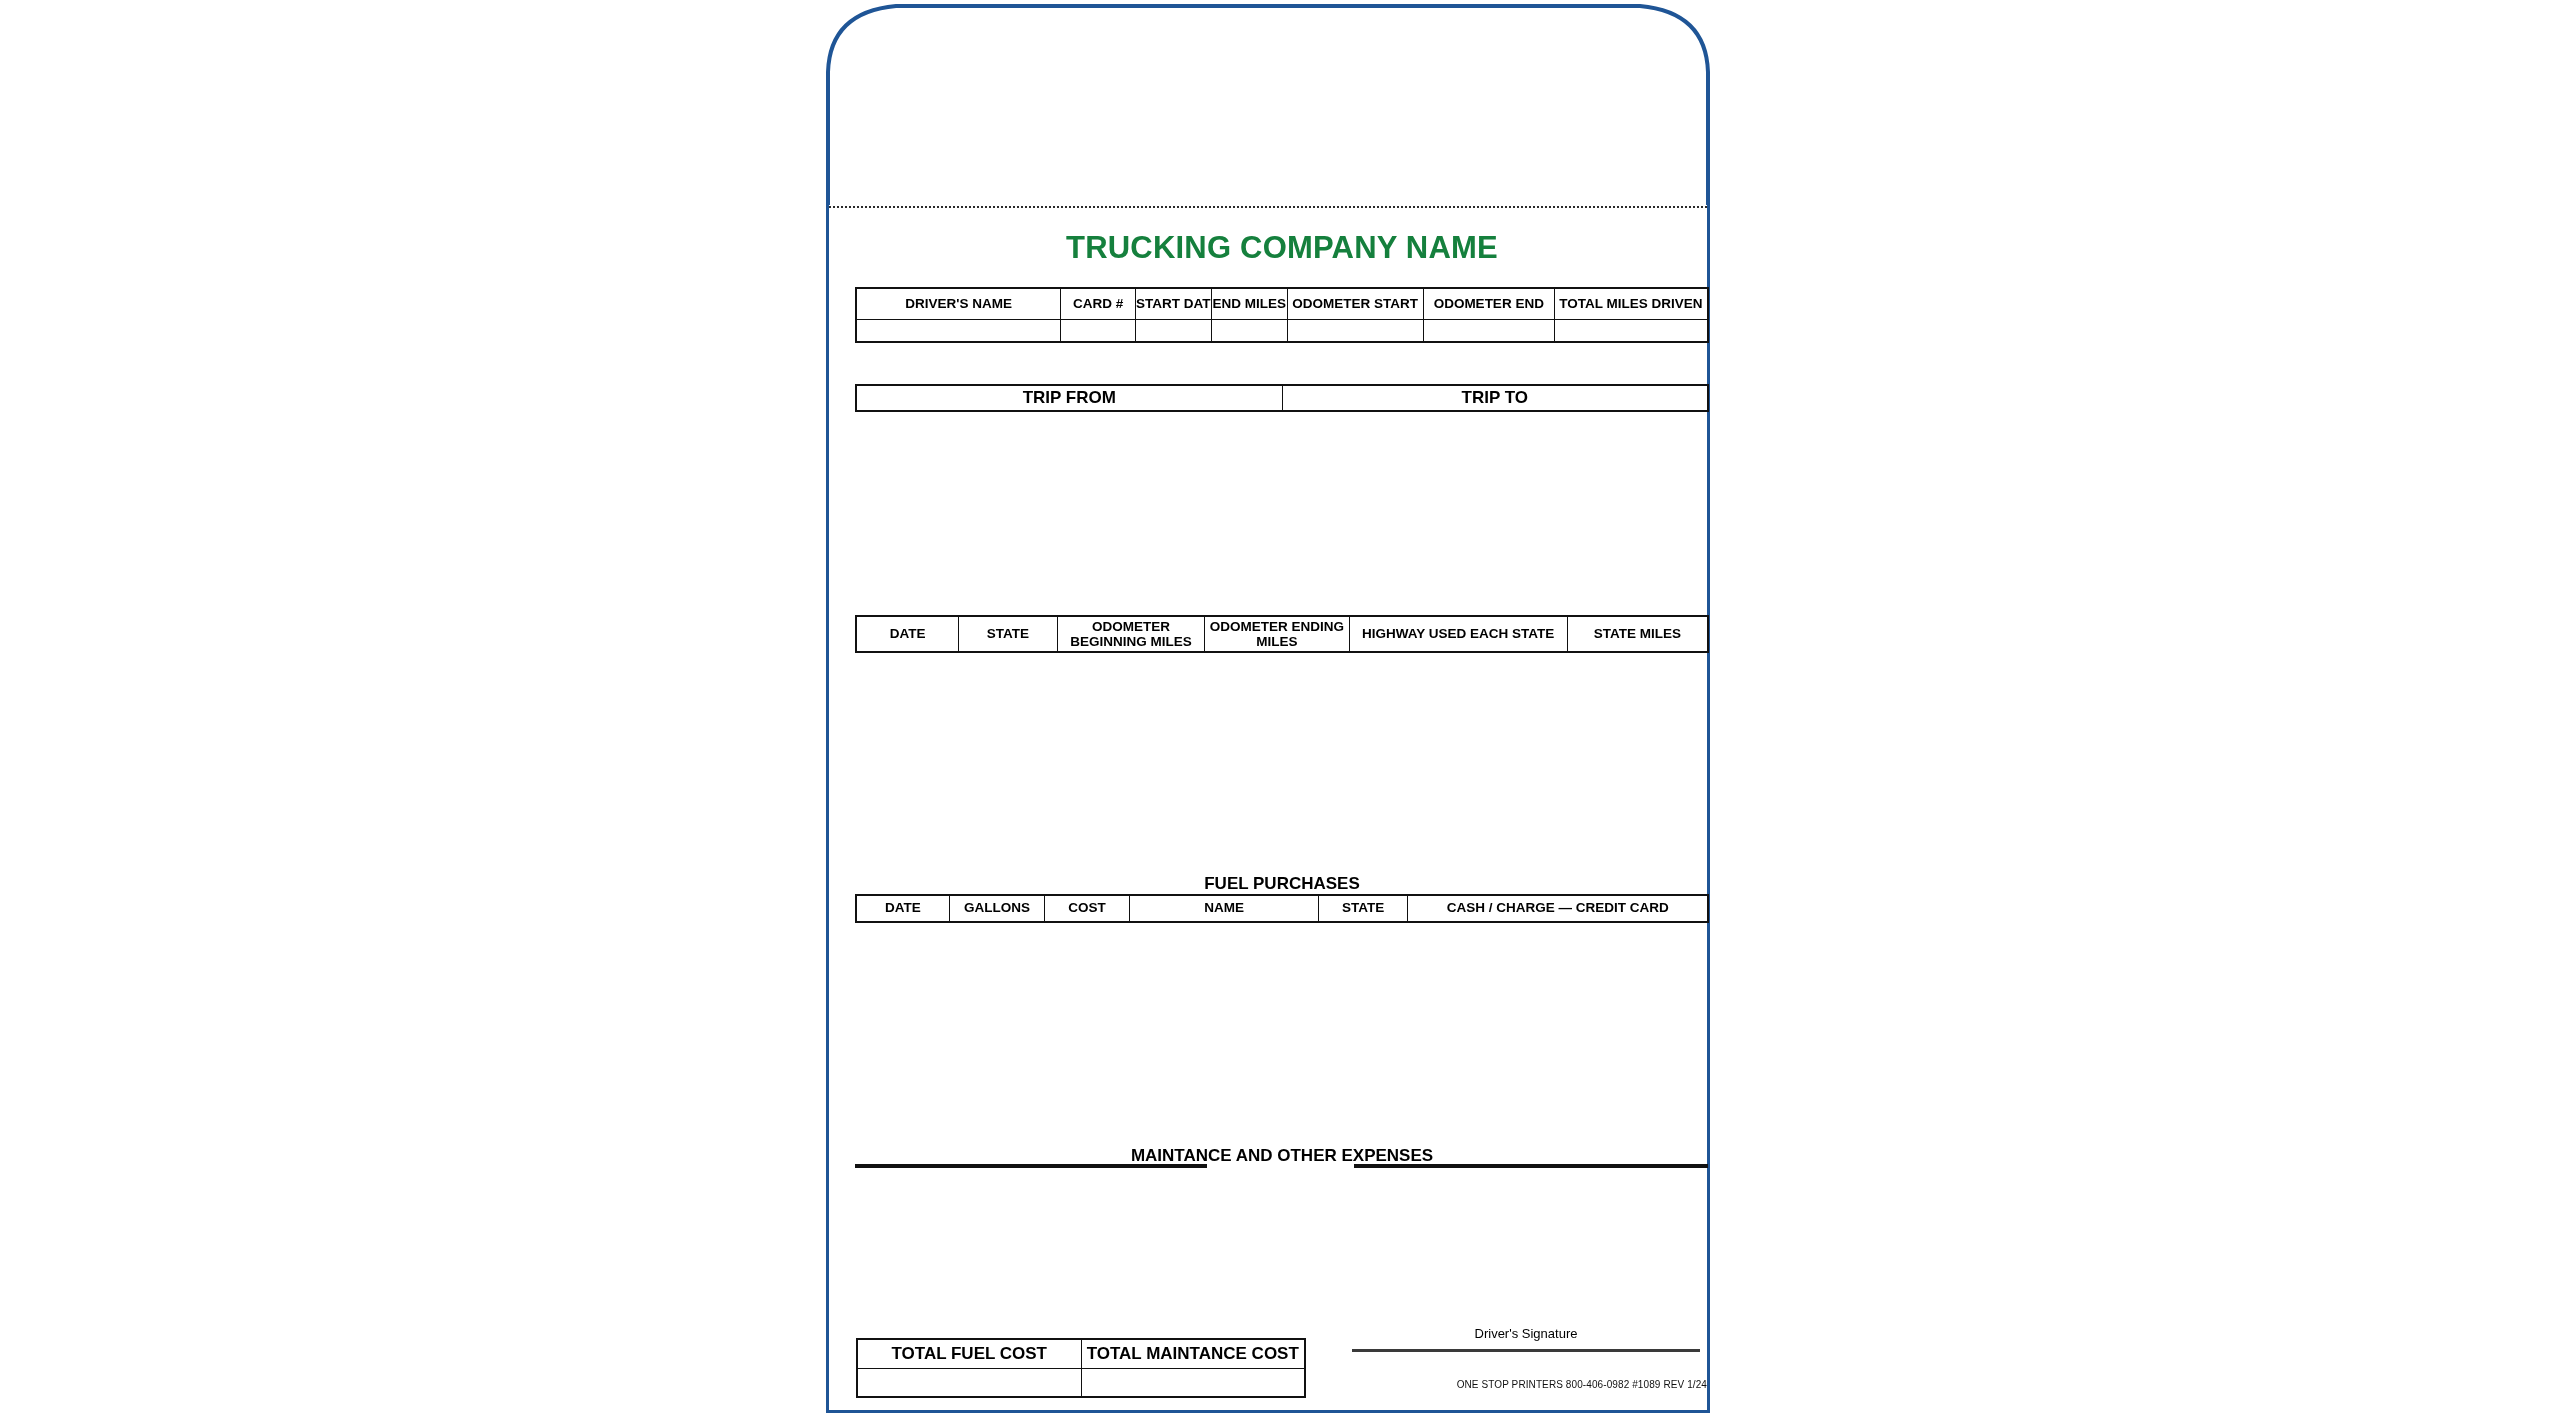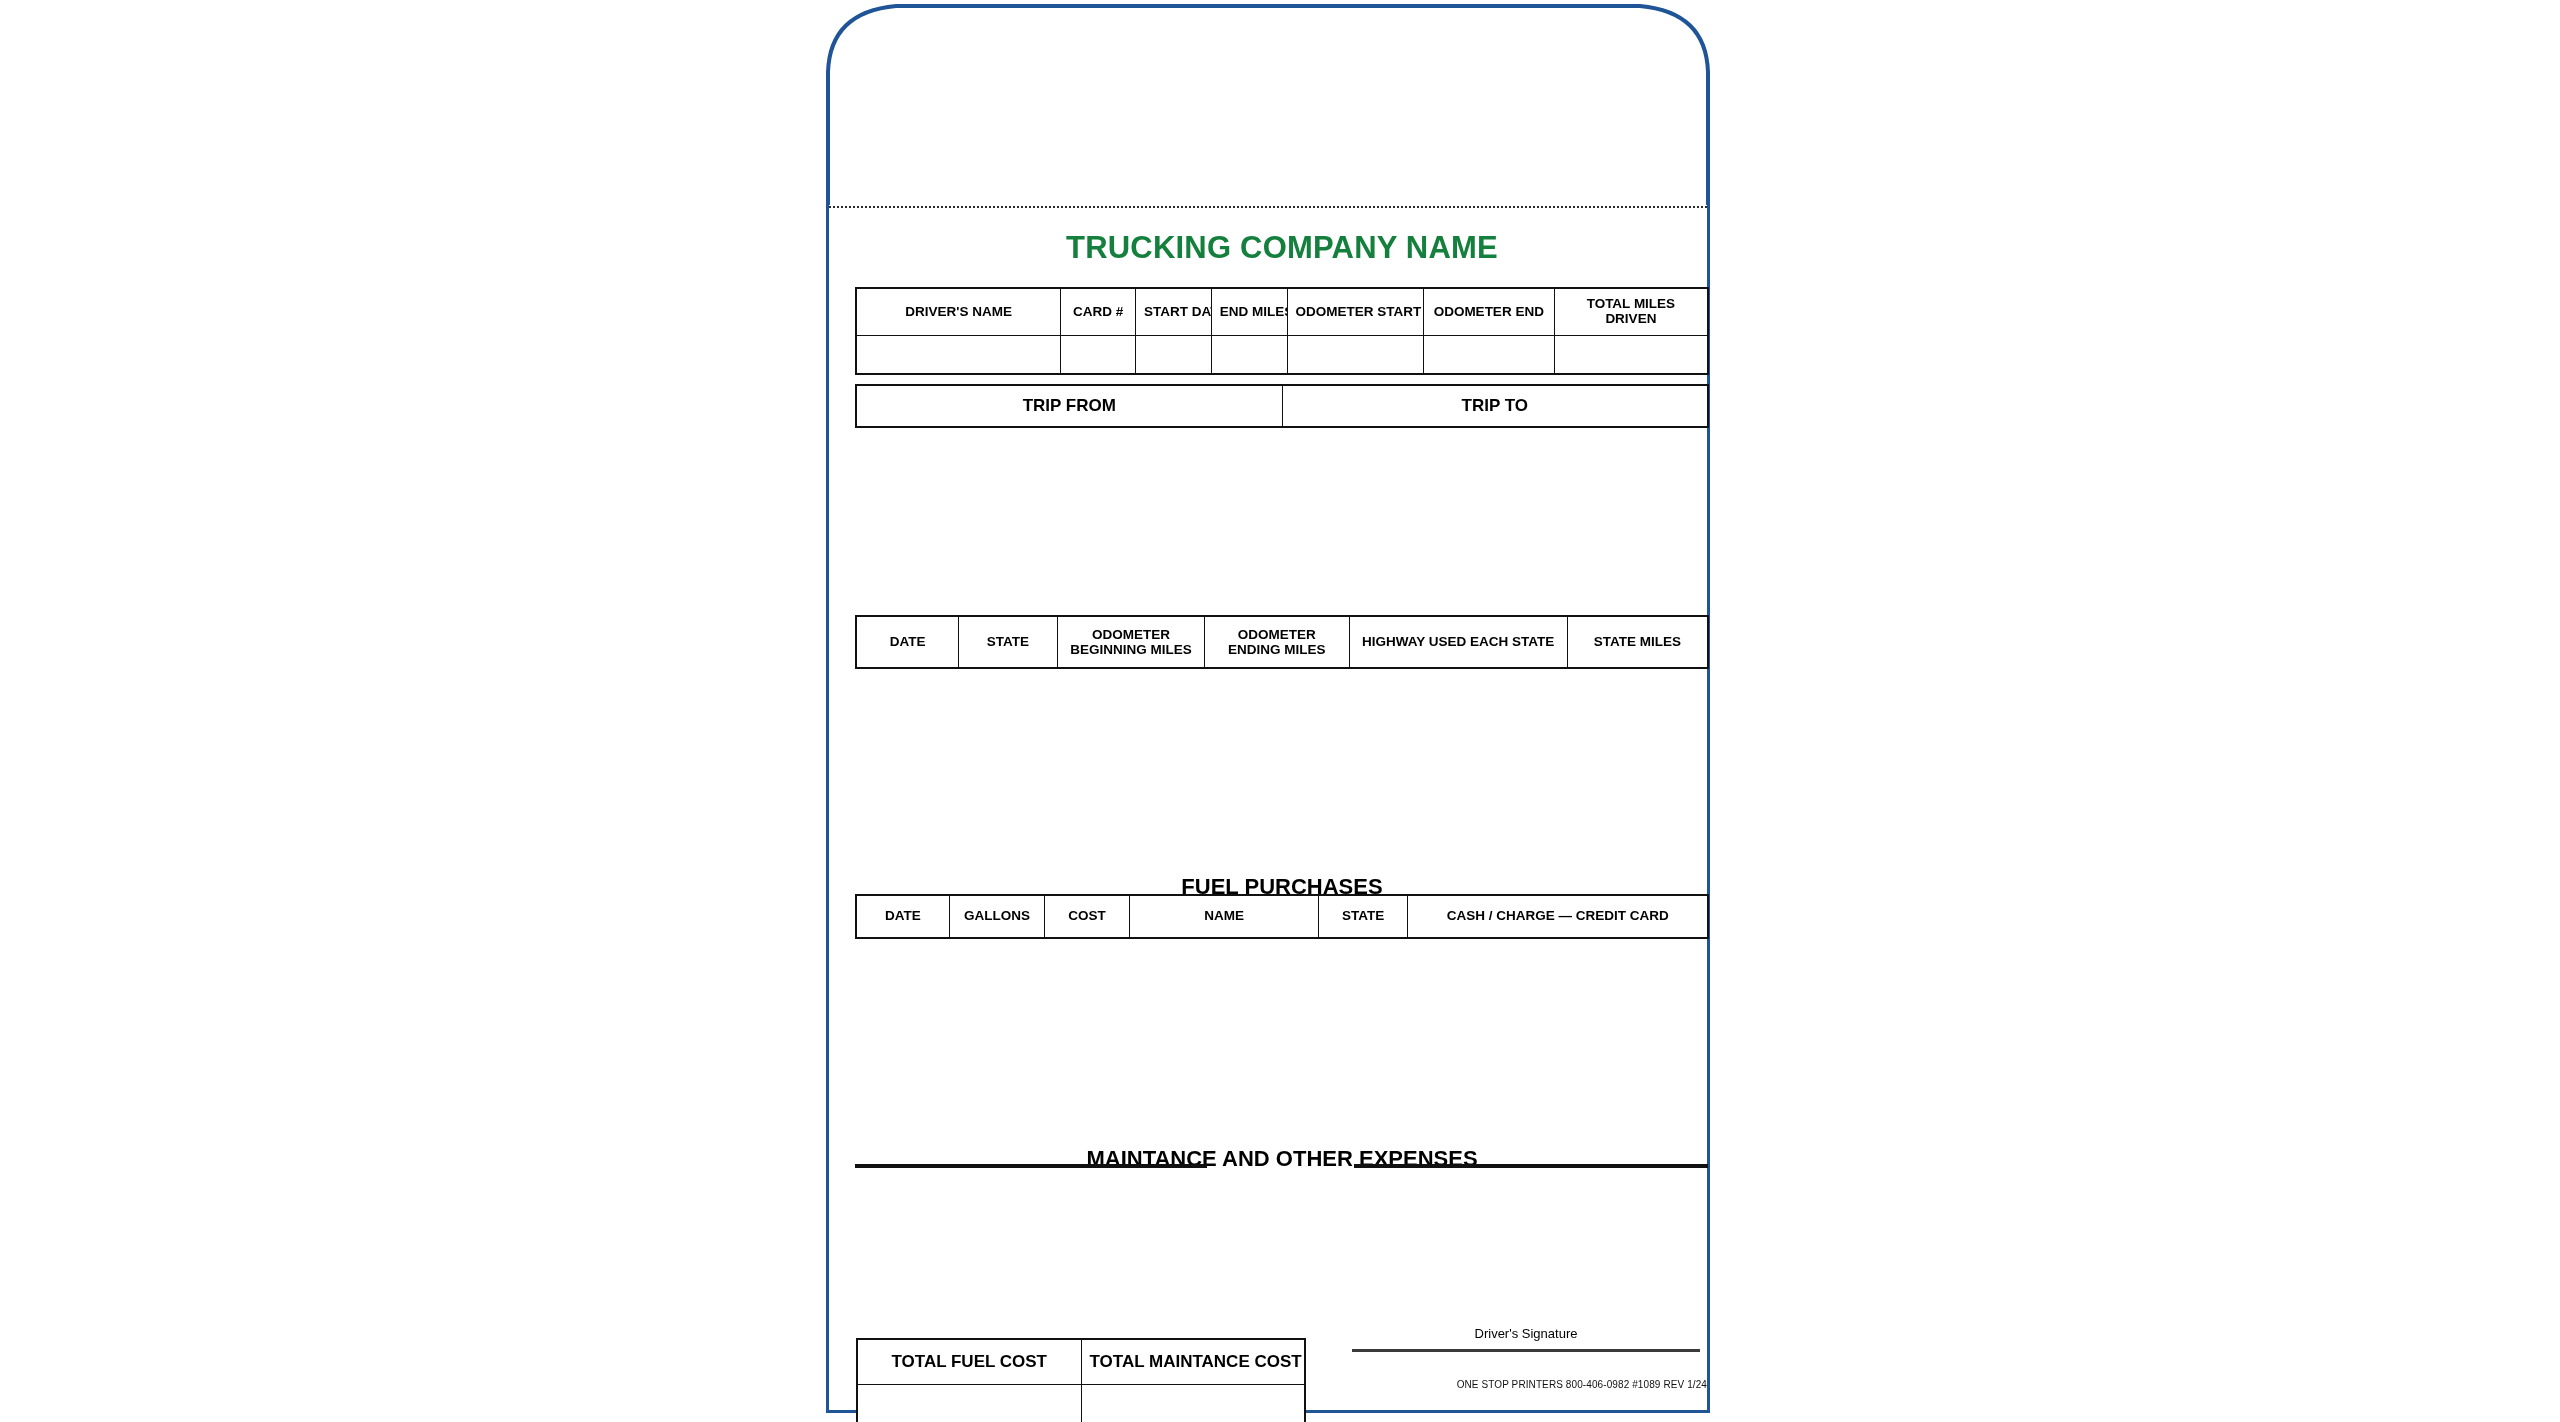--- a/index.html
+++ b/index.html
@@ -28,32 +28,32 @@
     position:absolute;text-align:center;
     font-weight:bold;color:#15803d;
     letter-spacing:.2px;
   }
   #form-title{
     left:856px;top:230px;width:852px;
     font-size:31px;
   }
   .sec-title{
     position:absolute;text-align:center;width:852px;left:856px;
-    font-weight:bold;font-size:22px;color:#000;
+    font-weight:bold;font-size:17px;color:#000;
   }
 
   table.grid{
     position:absolute;
     border-collapse:collapse;
     table-layout:fixed;
     background:#fff;
   }
   table.grid th,table.grid td{
     border:1.6px solid #111;
-    padding:8px;
+    padding:0;
     margin:0;
     text-align:center;
     vertical-align:middle;
     font-weight:bold;
     color:#000;
     line-height:1.08;
     overflow:hidden;
     white-space:nowrap;
   }
   table.grid{outline:2.4px solid #111;outline-offset:-1px;}

